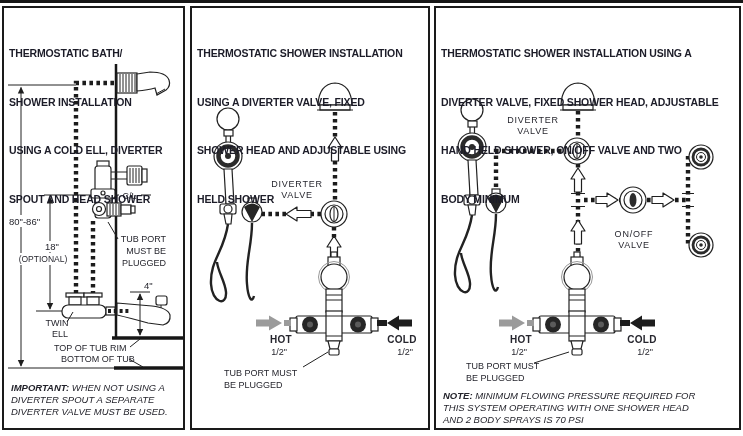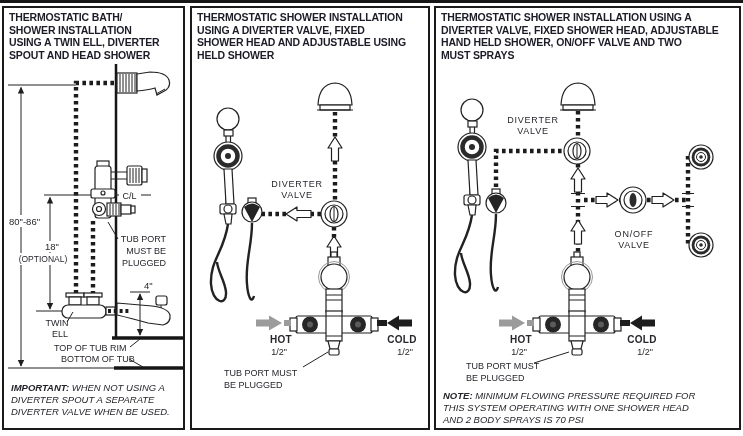--- a/index.html
+++ b/index.html
@@ -6,21 +6,21 @@
   body{width:743px;height:436px;position:relative;background:#ffffff;
        font-family:"Liberation Sans",sans-serif;overflow:hidden;}
   .top-rule{position:absolute;top:0;left:0;width:743px;height:3px;background:#171717;}
   .panel{position:absolute;top:6px;height:424px;border:2px solid #1a1a1a;background:#fff;
          box-sizing:border-box;}
   .p1{left:2px;width:183px}
   .p2{left:190px;width:240px}
   .p3{left:434px;width:307px}
   .title{position:absolute;top:3px;left:5px;right:1px;font-weight:bold;font-size:10.5px;
          line-height:12.5px;color:#1c1c28;letter-spacing:-0.15px;}
-  .title div{white-space:nowrap;}
+  .title div{white-space:nowrap;margin-top:36px;}
   .diagram{position:absolute;left:0;top:0;width:100%;height:100%;}
   .note{position:absolute;left:7px;right:2px;font-size:9.5px;line-height:12px;
         font-style:italic;color:#24242c;}
   .note b{font-weight:bold;}
   .note div{white-space:nowrap;}
   .p1 .note{top:374px}
   .p3 .note{top:382px}
 
   
   .ln{stroke:#222;stroke-width:1;fill:none}
@@ -153,28 +153,28 @@
     <text x="57" y="326" text-anchor="middle">TWIN</text>
     <text x="60" y="337" text-anchor="middle">ELL</text>
     <text x="144" y="289" class="t95">4"</text>
     <text x="54" y="351">TOP OF TUB RIM</text>
     <text x="61" y="362">BOTTOM OF TUB</text>
   </svg>
 
   <header class="title">
     <div>THERMOSTATIC BATH/</div>
     <div>SHOWER INSTALLATION</div>
-    <div>USING A TWIN ELL, DIVERTER</div>
+    <div>USING A COLD ELL, DIVERTER</div>
     <div>SPOUT AND HEAD SHOWER</div>
   </header>
 
   <div class="note">
     <div><b>IMPORTANT:</b><span> WHEN NOT USING A</span></div>
     <div>DIVERTER SPOUT A SEPARATE</div>
-    <div>DIVERTER VALVE WHEN BE USED.</div>
+    <div>DIVERTER VALVE MUST BE USED.</div>
   </div>
 </section>
 
 <section class="panel p2">
   <svg class="diagram" viewBox="192 8 236 420">
 
     <g>
       <path class="pipe" d="M335,112 L335,201"></path>
       <path class="pipe" d="M321,214 L260,214"></path>
       <path class="pipe" d="M334,227 L334,258"></path>
@@ -385,21 +385,21 @@
     <text x="642" y="343" text-anchor="middle" class="tb">COLD</text>
     <text x="645" y="355" text-anchor="middle">1/2"</text>
     <text x="466" y="369">TUB PORT MUST</text>
     <text x="466" y="381">BE PLUGGED</text>
   </svg>
 
   <header class="title">
     <div>THERMOSTATIC SHOWER INSTALLATION USING A</div>
     <div>DIVERTER VALVE, FIXED SHOWER HEAD, ADJUSTABLE</div>
     <div>HAND HELD SHOWER, ON/OFF VALVE AND TWO</div>
-    <div>MUST SPRAYS</div>
+    <div>BODY MINIMUM</div>
   </header>
 
   <div class="note">
     <div><b>NOTE:</b><span> MINIMUM FLOWING PRESSURE REQUIRED FOR</span></div>
     <div>THIS SYSTEM OPERATING WITH ONE SHOWER HEAD</div>
     <div>AND 2 BODY SPRAYS IS 70 PSI</div>
   </div>
 </section>
 
 </body></html>

